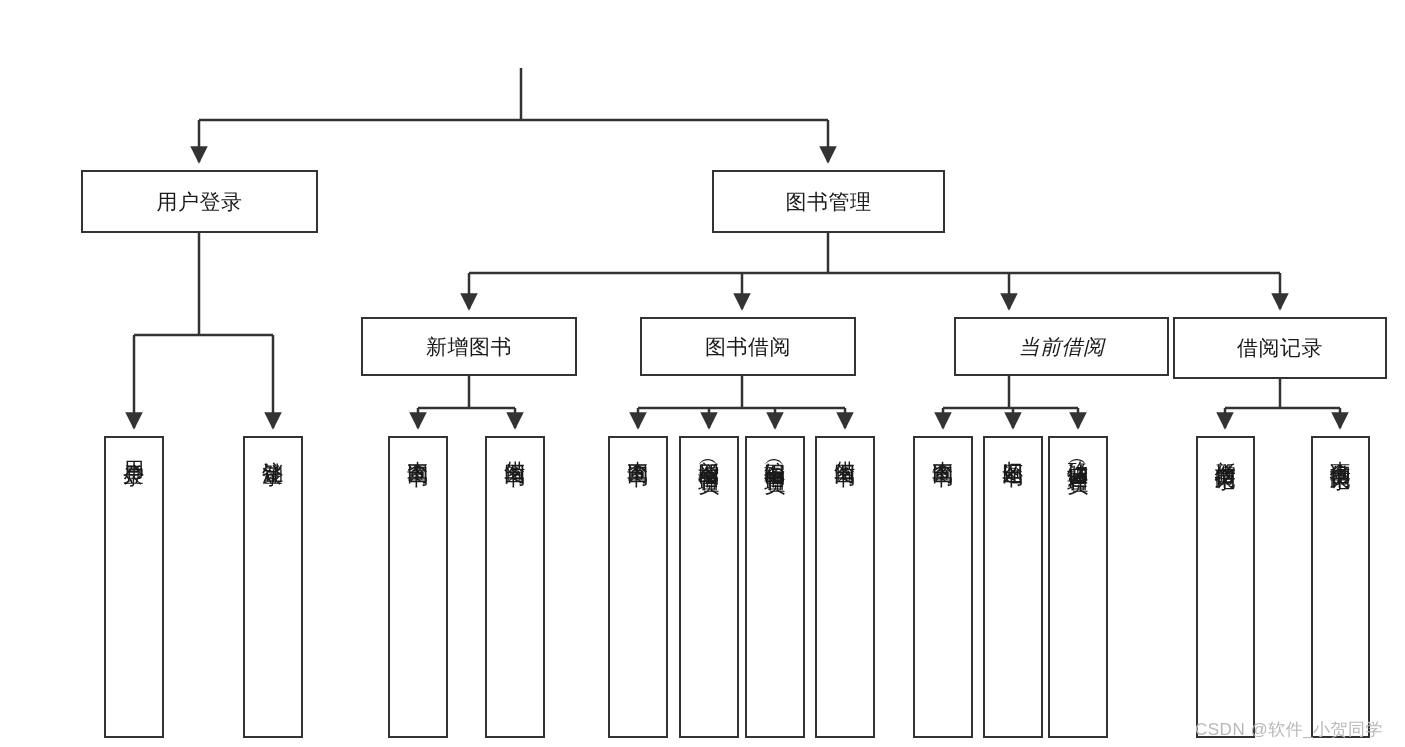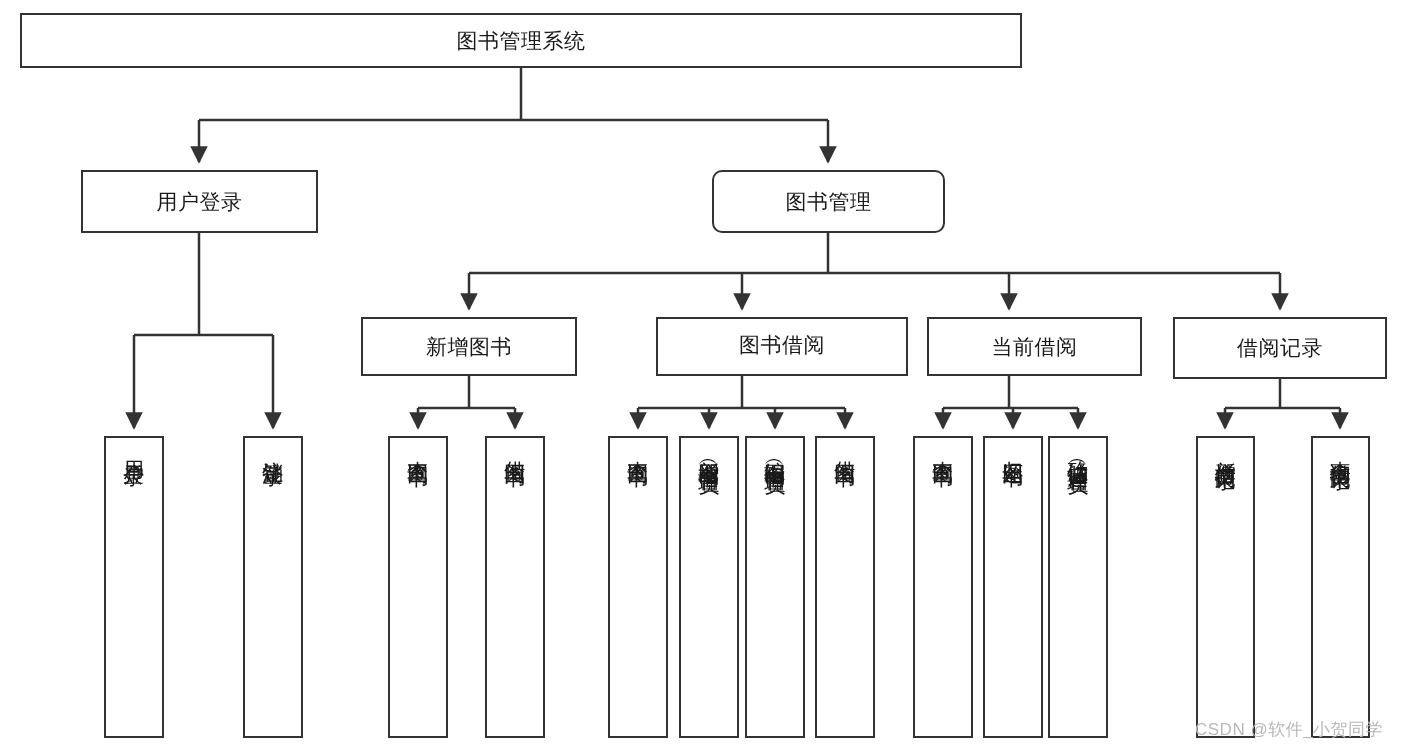--- a/index.html
+++ b/index.html
@@ -110,38 +110,35 @@
       <path d="M 1013 408 L 1013 428" marker-end="url(#arrow)"></path>
       <path d="M 1078 408 L 1078 428" marker-end="url(#arrow)"></path>
 
       <path d="M 1280 376 L 1280 408"></path>
       <path d="M 1225 408 L 1340 408"></path>
       <path d="M 1225 408 L 1225 428" marker-end="url(#arrow)"></path>
       <path d="M 1340 408 L 1340 428" marker-end="url(#arrow)"></path>
     </g>
   </svg>
 
-  <div class="node" id="node-root" style="left: 20px; top: 13px; width: 1002px; height: 55px;">
-    <span class="label-h">图书管理系统</span>
-  </div>
 
   <div class="node" id="node-l1-0" style="left: 81px; top: 170px; width: 237px; height: 63px;">
     <span class="label-h">用户登录</span>
   </div>
-  <div class="node" id="node-l1-1" style="left: 712px; top: 170px; width: 233px; height: 63px; border-radius: 10px;">
+  <div class="node" id="node-l1-1" style="left: 712px; top: 170px; width: 233px; height: 63px;">
     <span class="label-h">图书管理</span>
   </div>
 
   <div class="node" id="node-l2-0" style="left: 361px; top: 317px; width: 216px; height: 59px;">
     <span class="label-h">新增图书</span>
   </div>
-  <div class="node" id="node-l2-1" style="left: 656px; top: 317px; width: 252px; height: 59px; font-family: Liberation Mono, monospace;">
+  <div class="node" id="node-l2-1" style="left: 640px; top: 317px; width: 216px; height: 59px;">
     <span class="label-h">图书借阅</span>
   </div>
-  <div class="node" id="node-l2-2" style="left: 927px; top: 317px; width: 215px; height: 59px;">
+  <div class="node" id="node-l2-2" style="left: 954px; top: 317px; width: 215px; height: 59px; font-style: italic;">
     <span class="label-h">当前借阅</span>
   </div>
   <div class="node" id="node-l2-3" style="left: 1173px; top: 317px; width: 214px; height: 62px;">
     <span class="label-h">借阅记录</span>
   </div>
 
   <div class="node leaf" id="node-leaf-0" style="left: 104px; top: 436px; width: 60px; height: 302px;">
     <span class="label-v">用户登录</span>
   </div>
   <div class="node leaf" id="node-leaf-1" style="left: 243px; top: 436px; width: 60px; height: 302px;">

